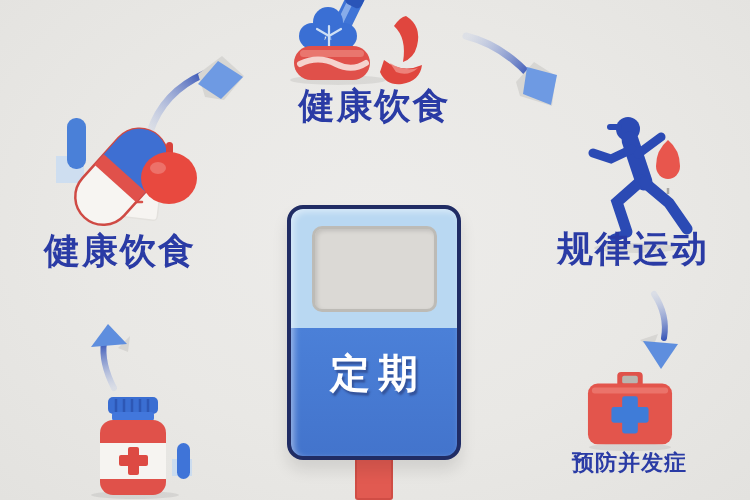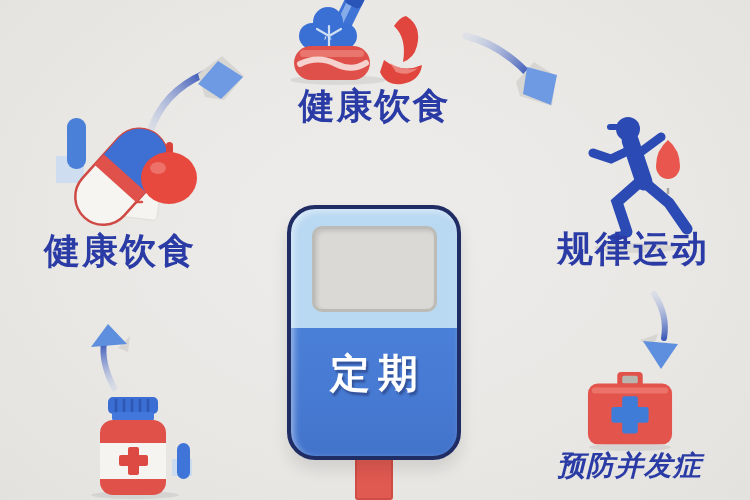--- a/index.html
+++ b/index.html
@@ -9,29 +9,29 @@
     font-family:"DejaVu Sans", sans-serif;
   }
   .abs{position:absolute;}
   .label{
     position:absolute;color:#2a3ba5;font-weight:bold;text-align:center;
     letter-spacing:2px;line-height:1.1;user-select:none;
   }
   .label-top{left:282px;top:86px;width:185px;font-size:36px;}
   .label-left{left:20px;top:231px;width:200px;font-size:36px;}
   .label-right{left:543px;top:229px;width:180px;font-size:36px;}
-  .label-bottomright{left:532px;top:451px;width:195px;font-size:28px;letter-spacing:1px;font-style:italic;}
+  .label-bottomright{left:532px;top:451px;width:195px;font-size:22px;letter-spacing:1px;}
   
   .strip{
     position:absolute;left:355px;top:440px;width:38px;height:60px;
     background:#e15a51;border-radius:3px;box-shadow:inset 0 0 0 2px rgba(160,40,35,.25);
   }
   .device{
     position:absolute;left:287px;top:205px;width:174px;height:255px;
-    border:4px solid #202c64;border-radius:28px;box-sizing:border-box;
+    border:4px solid #202c64;border-radius:16px;box-sizing:border-box;
     background:linear-gradient(to bottom,#b9d8f2 0%,#b9d8f2 48%,#4b80d8 48%,#4374cc 100%);
     box-shadow:0 10px 16px rgba(0,0,0,.10), inset 3px 3px 6px rgba(255,255,255,.45);
   }
   .screen{
     position:absolute;left:21px;top:17px;width:125px;height:86px;
     background:#dbd9d5;border:3px solid #bdbbb6;border-radius:10px;box-sizing:border-box;
     box-shadow:inset 2px 2px 4px rgba(0,0,0,.12);
   }
   .device-text{
     position:absolute;left:0;top:142px;width:100%;text-align:center;

